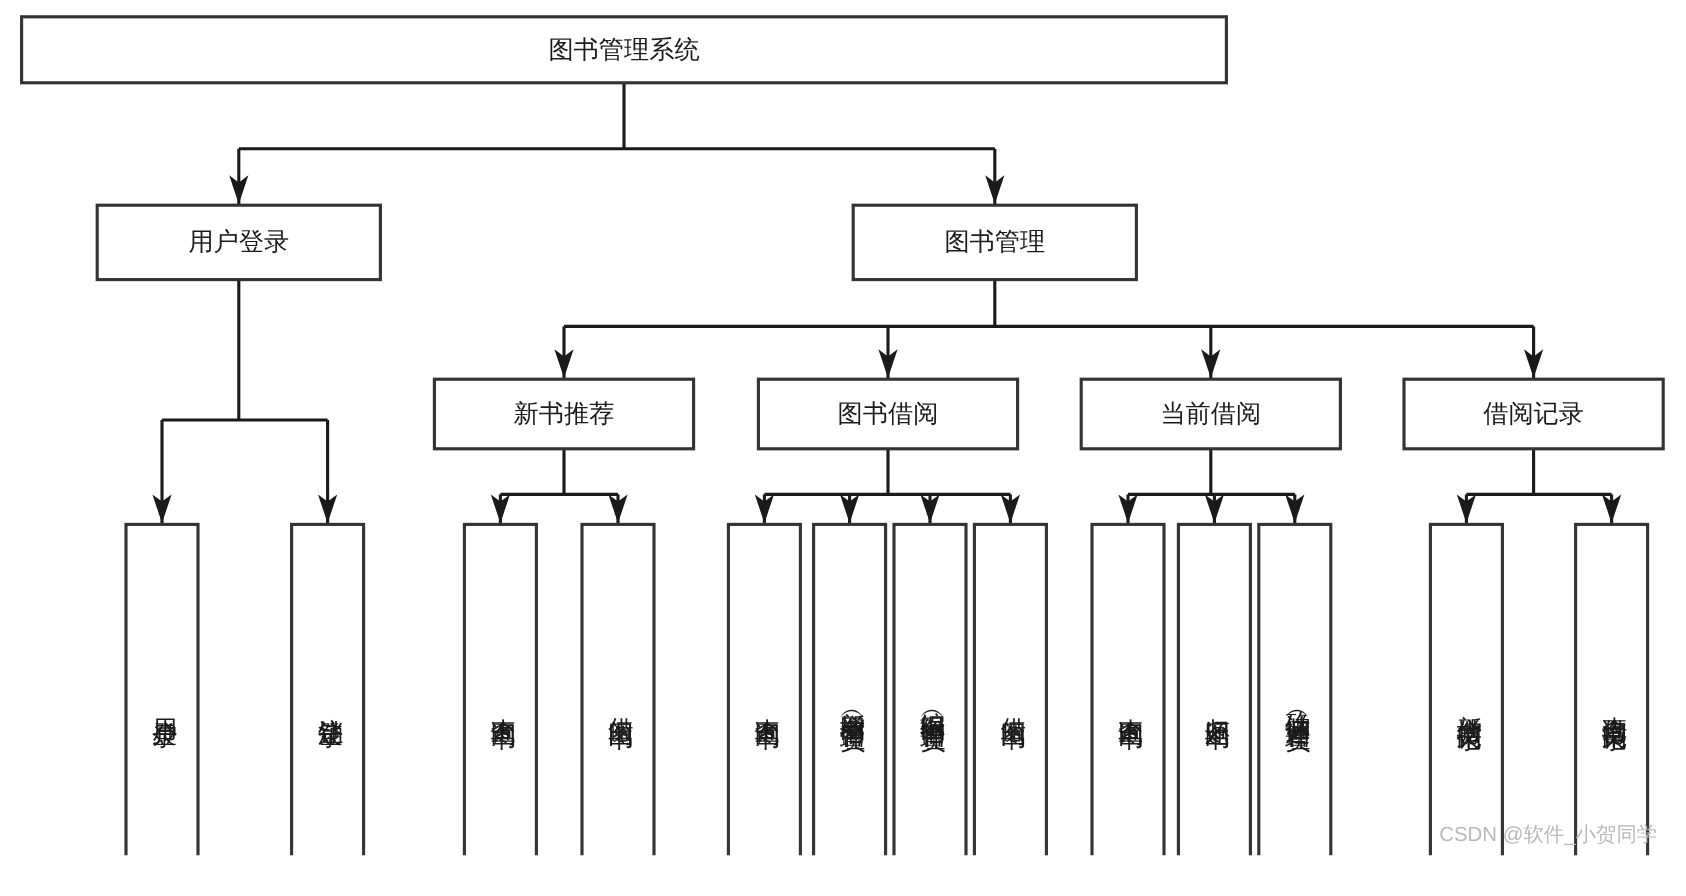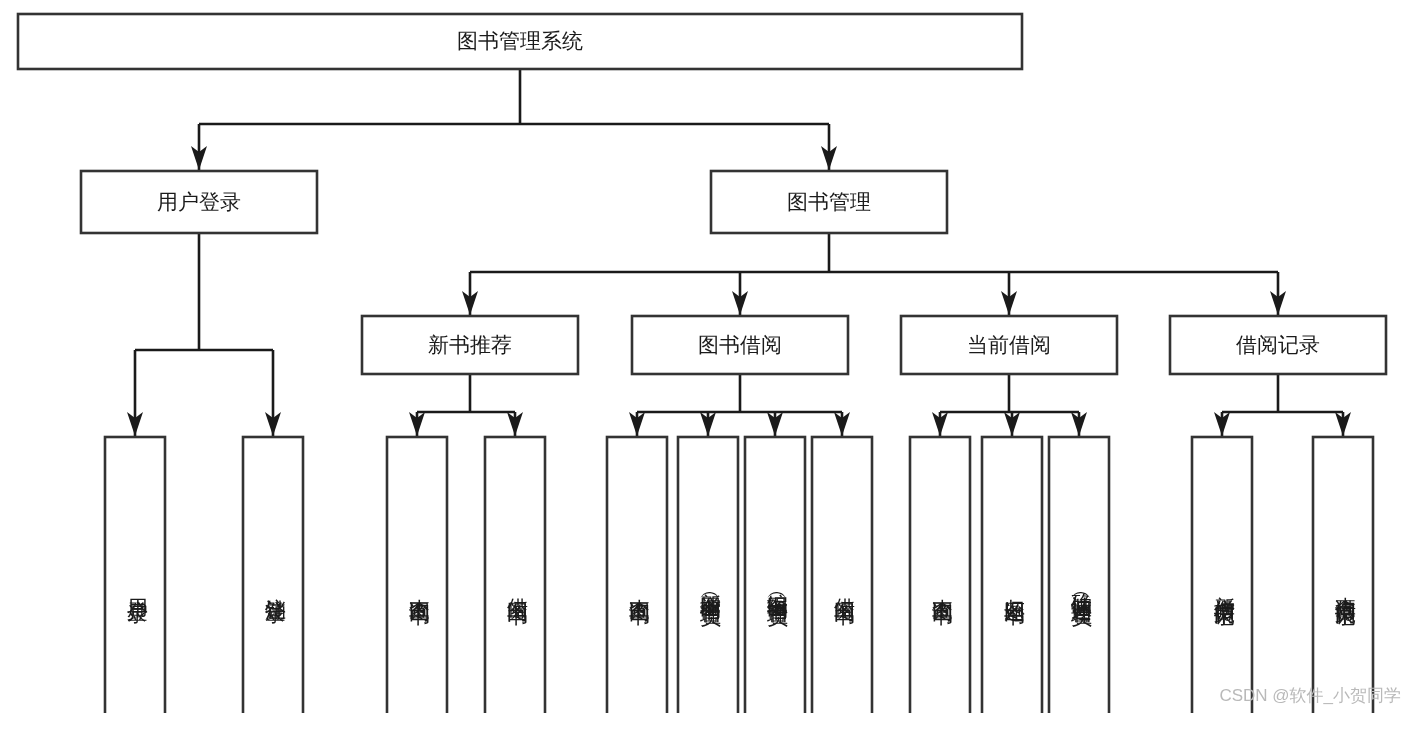--- a/index.html
+++ b/index.html
@@ -50,21 +50,21 @@
     font-size: 21px;
   }
   .label-v {
     font-size: 21px;
     writing-mode: vertical-rl;
     text-orientation: upright;
     letter-spacing: 2px;
   }
   .watermark {
     position: absolute;
-    right: 4px;
+    right: 24px;
     bottom: 6px;
     font-family: "Liberation Sans", "DejaVu Sans", sans-serif;
     font-size: 17px;
     color: #b9b9b9;
     white-space: nowrap;
     user-select: none;
   }
 </style>
 </head>
 <body>

